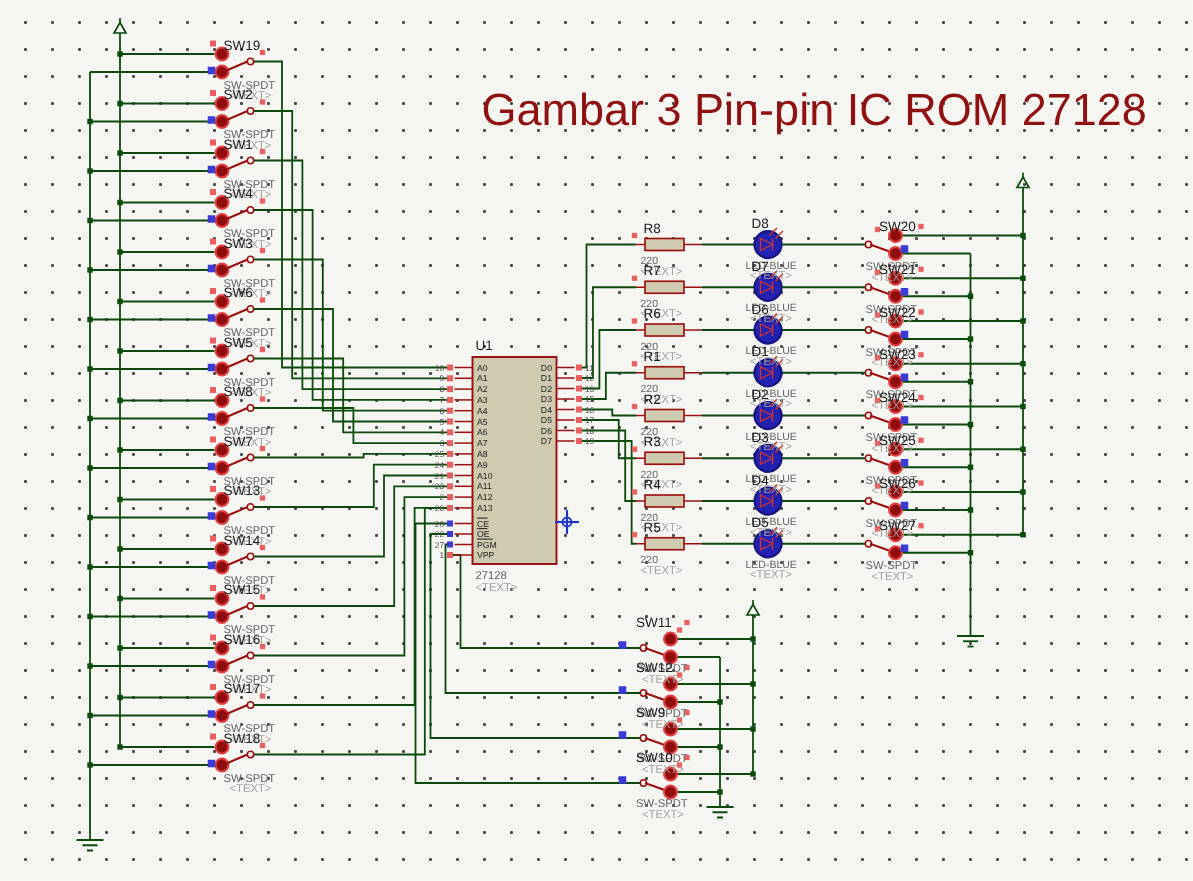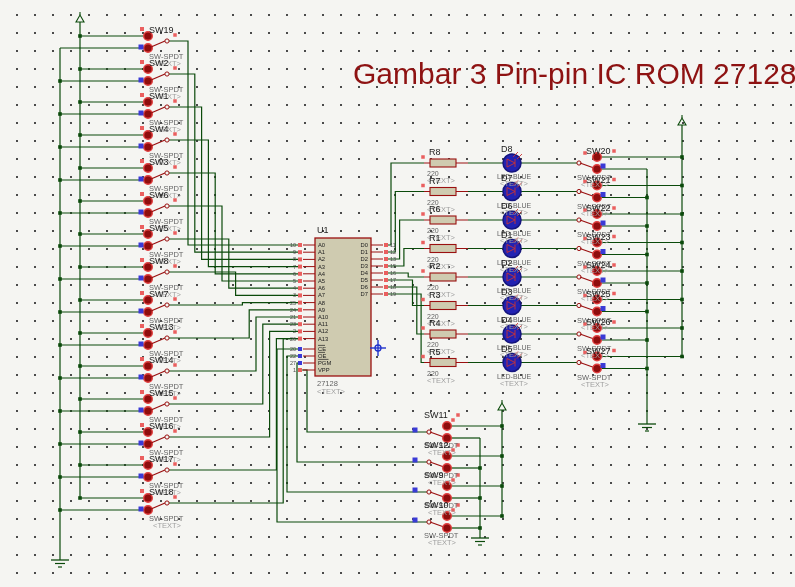--- a/index.html
+++ b/index.html
@@ -803,14 +803,14 @@
         <text x="424" y="478" font-size="7.5" fill="#646464" text-anchor="start">SW-SPDT</text>
         <text x="428" y="485" font-size="7.5" fill="#a0a0a0" text-anchor="start">&lt;TEXT&gt;</text>
         <text x="424" y="478" font-size="9" fill="#1c1c1c" text-anchor="start">SW9</text>
         <text x="424" y="508" font-size="7.5" fill="#646464" text-anchor="start">SW-SPDT</text>
         <text x="428" y="515" font-size="7.5" fill="#a0a0a0" text-anchor="start">&lt;TEXT&gt;</text>
         <text x="424" y="508" font-size="9" fill="#1c1c1c" text-anchor="start">SW10</text>
         <text x="424" y="538" font-size="7.5" fill="#646464" text-anchor="start">SW-SPDT</text>
         <text x="428" y="545" font-size="7.5" fill="#a0a0a0" text-anchor="start">&lt;TEXT&gt;</text>
       </g>
     </svg>
-  <div class="title" style="color: rgb(142, 18, 18); margin-left: 32px;">Gambar 3 Pin-pin IC ROM 27128</div>
+  <div class="title" style="color: rgb(142, 18, 18);">Gambar 3 Pin-pin IC ROM 27128</div>
 </div>
 
 </body></html>

